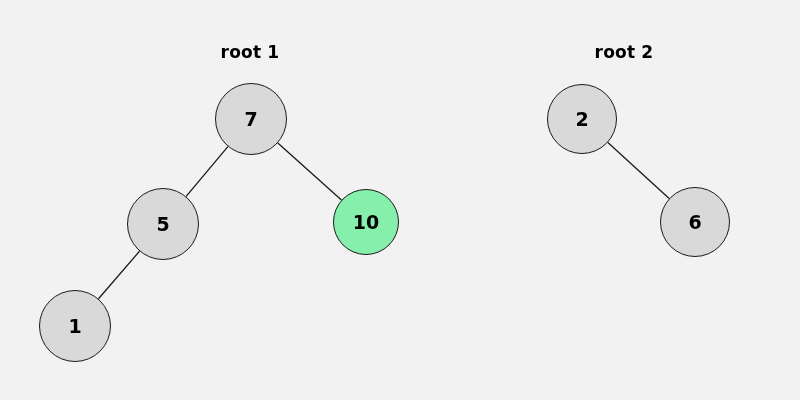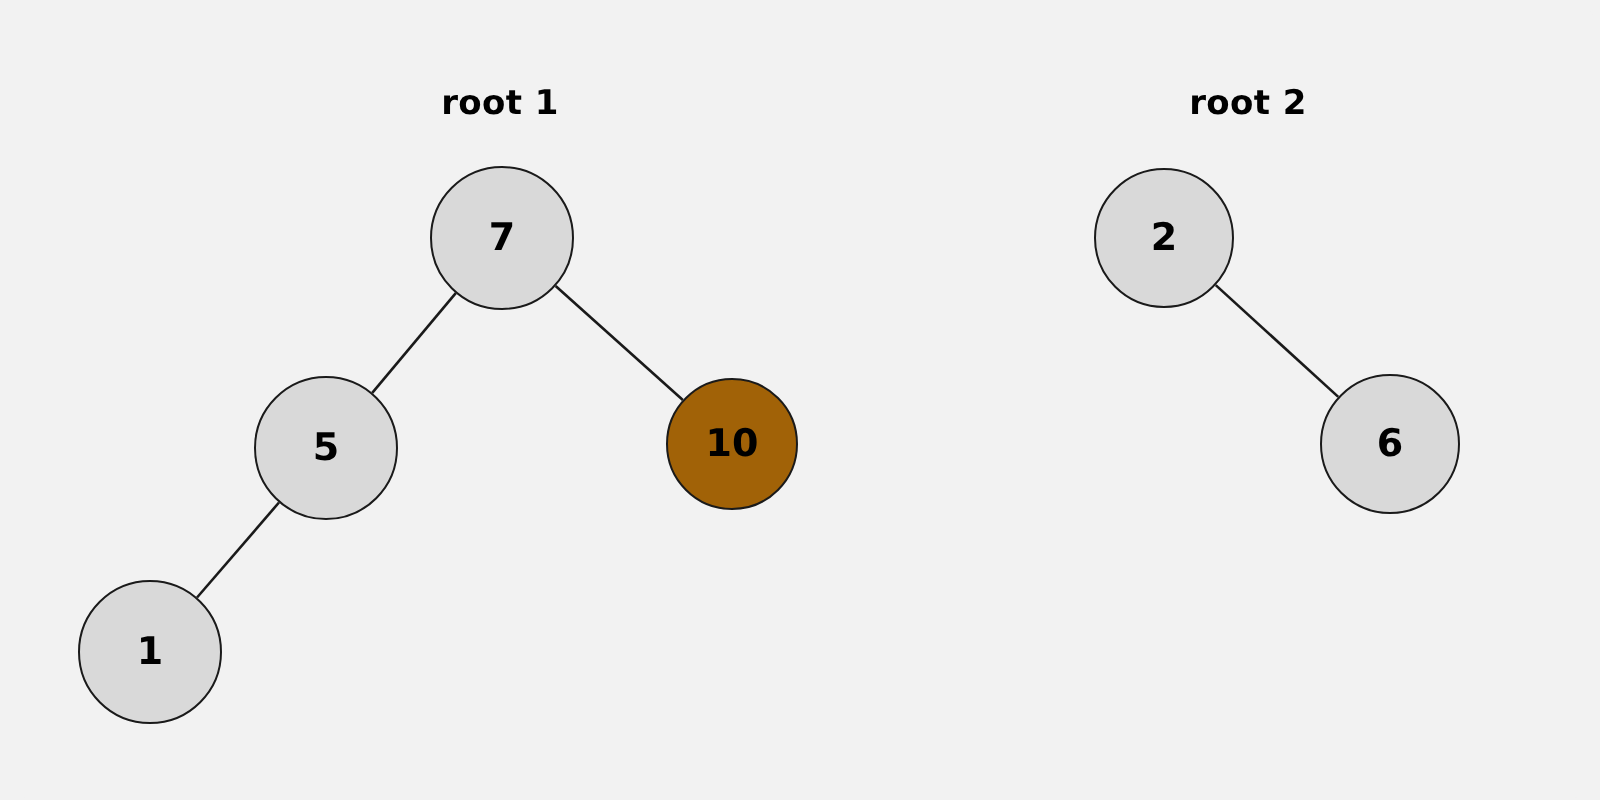--- a/index.html
+++ b/index.html
@@ -68,21 +68,21 @@
 <div class="tree-title" style="left: 250px; top: 52px; color: rgb(0, 0, 0);">root 1</div>
     <div class="node" style="left: 251px; top: 119px; width: 72px; height: 72px; background: rgb(217, 217, 217); border-color: rgb(26, 26, 26);">
       <span class="node-label" style="color: rgb(0, 0, 0);">7</span>
     </div>
     <div class="node" style="left: 163px; top: 224px; width: 72px; height: 72px; background: rgb(217, 217, 217); border-color: rgb(26, 26, 26);">
       <span class="node-label" style="color: rgb(0, 0, 0);">5</span>
     </div>
     <div class="node" style="left: 75px; top: 326px; width: 72px; height: 72px; background: rgb(217, 217, 217); border-color: rgb(26, 26, 26);">
       <span class="node-label" style="color: rgb(0, 0, 0);">1</span>
     </div>
-    <div class="node" style="left: 366px; top: 222px; width: 66px; height: 66px; background: #a16207; border-color: rgb(26, 26, 26);">
+    <div class="node" style="left: 366px; top: 222px; width: 66px; height: 66px; background: #86efac; border-color: rgb(26, 26, 26);">
       <span class="node-label" style="color: rgb(0, 0, 0);">10</span>
     </div>
     <div class="tree-title" style="left: 580px; top: 52px; color: rgb(0, 0, 0); margin-left: 44px;">root 2</div>
     <div class="node" style="left: 582px; top: 119px; width: 70px; height: 70px; background: rgb(217, 217, 217); border-color: rgb(26, 26, 26);">
       <span class="node-label" style="color: rgb(0, 0, 0);">2</span>
     </div>
     <div class="node" style="left: 695px; top: 222px; width: 70px; height: 70px; background: rgb(217, 217, 217); border-color: rgb(26, 26, 26);">
       <span class="node-label" style="color: rgb(0, 0, 0);">6</span>
     </div>
   </div>

